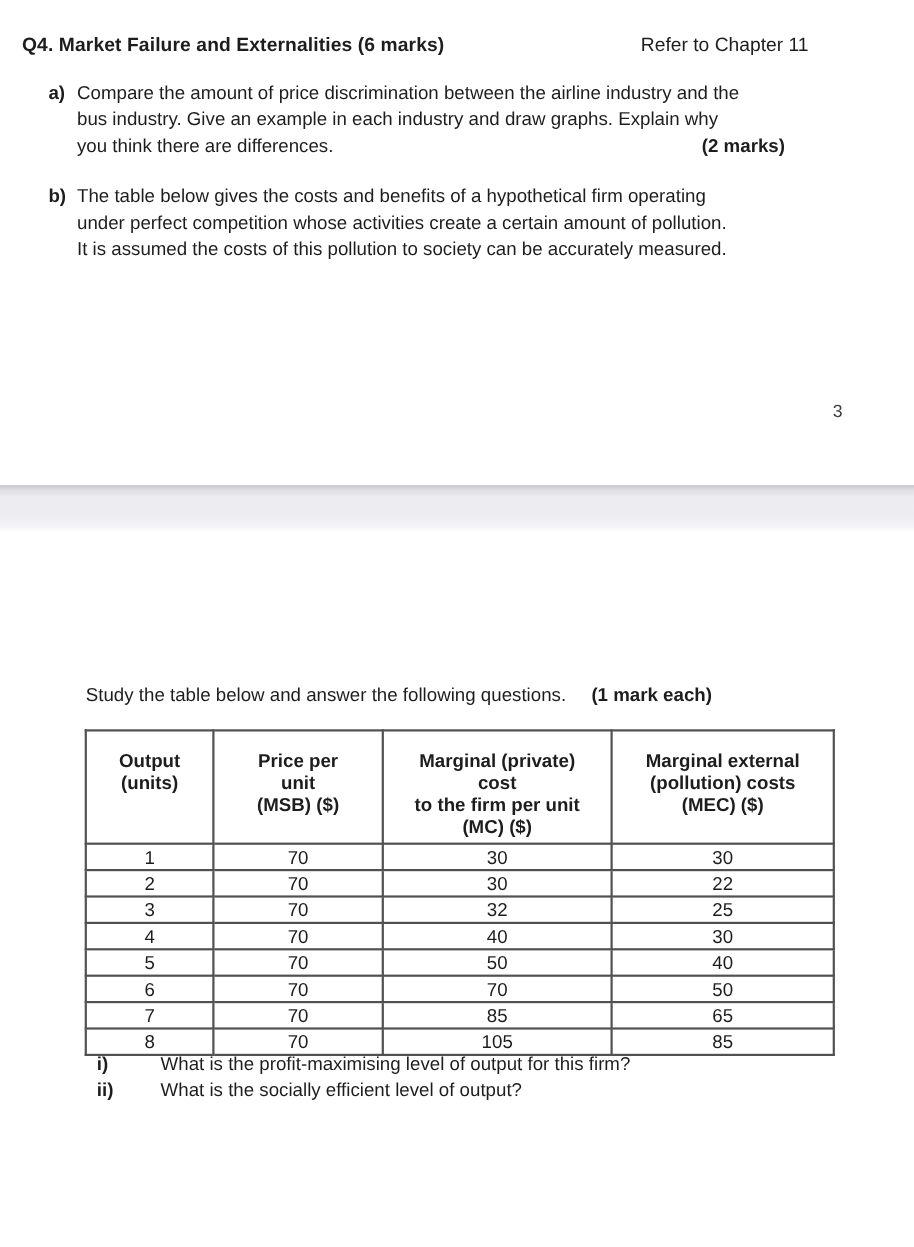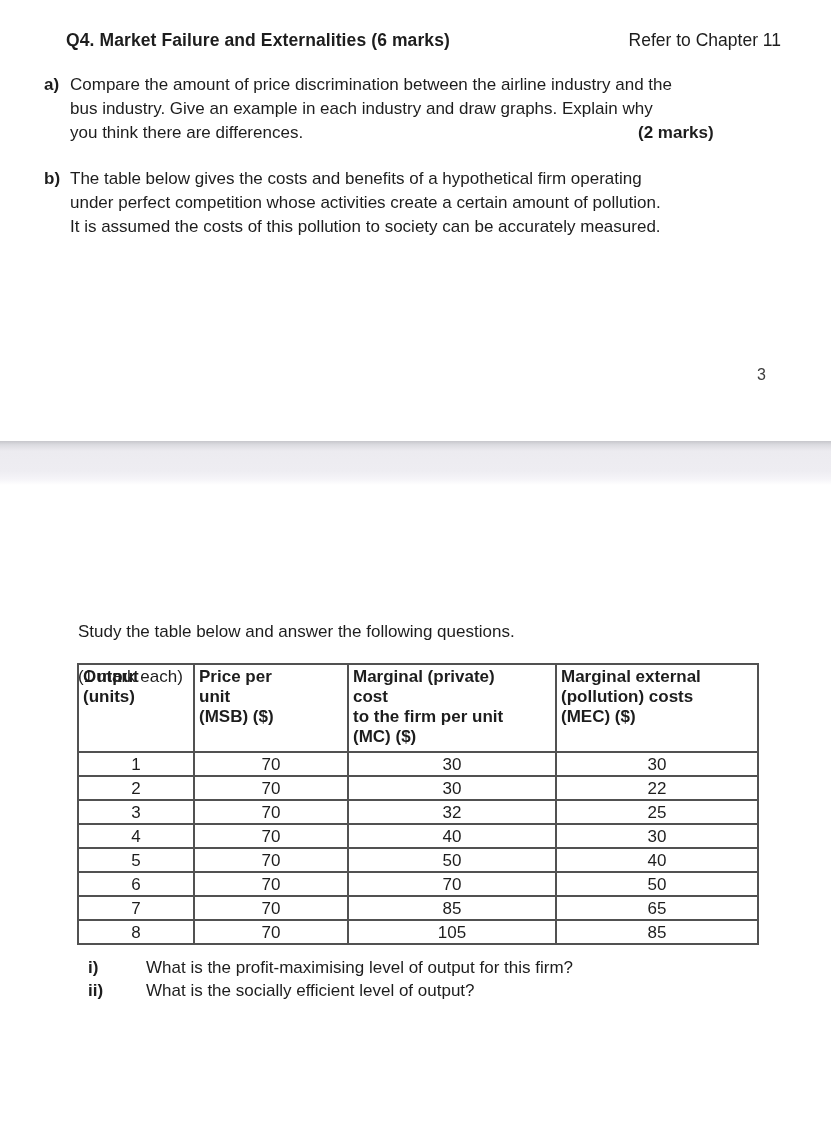--- a/index.html
+++ b/index.html
@@ -6,21 +6,21 @@
   body{
     width:831px;height:1134px;position:relative;background:#ffffff;
     font-family:"Liberation Sans","DejaVu Sans",sans-serif;
     color:#1d1d1d;overflow:hidden;
   }
   .sheet{position:absolute;inset:0;}
 
   .title-row{
     position:absolute;top:29px;left:20px;width:715px;
     display:flex;justify-content:space-between;align-items:baseline;
-    font-size:17.5px;line-height:23px;margin-left:46px;
+    font-size:17.5px;line-height:23px;
   }
   .title-row h1{margin:0;font-size:17.5px;font-weight:bold;letter-spacing:.1px;}
   .chapter-ref{font-weight:normal;}
 
   .para{
     position:absolute;left:44px;width:726px;
     font-size:17px;line-height:24px;
   }
   .para .marker{
     position:absolute;left:0;top:0;font-weight:bold;
@@ -43,35 +43,35 @@
   .page-gap{
     position:absolute;top:441px;left:0;width:831px;height:44px;
     background:linear-gradient(to bottom,
       #c6c6cb 0px,#dcdce1 4px,#ecebf0 10px,
       #eeedf2 30px,#f5f4f8 38px,#ffffff 44px);
   }
 
   .study-row{
     position:absolute;top:621px;left:78px;
     display:flex;gap:23px;align-items:baseline;
-    font-size:17px;line-height:22px;flex-direction:column;
-  }
-  .study-row .bold{font-weight:normal;}
+    font-size:17px;line-height:22px;
+  }
+  .study-row .bold{font-weight:bold;}
 
   table.cost-table{
     position:absolute;top:663px;left:77px;width:680px;
     border-collapse:collapse;table-layout:fixed;
     font-size:17px;
   }
   table.cost-table th,table.cost-table td{
     border:2px solid #515151;
   }
   table.cost-table th{
-    font-weight:bold;text-align:left;vertical-align:top;
-    line-height:20px;padding:2px 4px 4px;white-space:pre-line;border-radius:18px;
+    font-weight:bold;text-align:center;vertical-align:top;
+    line-height:20px;padding:17px 4px 4px;white-space:pre-line;border-radius:18px;
   }
   table.cost-table td{
     text-align:center;vertical-align:middle;
     height:22px;line-height:21px;padding:0 4px;
   }
 
   .questions{
     position:absolute;top:956px;left:88px;width:700px;
     font-size:17px;line-height:23px;
   }

